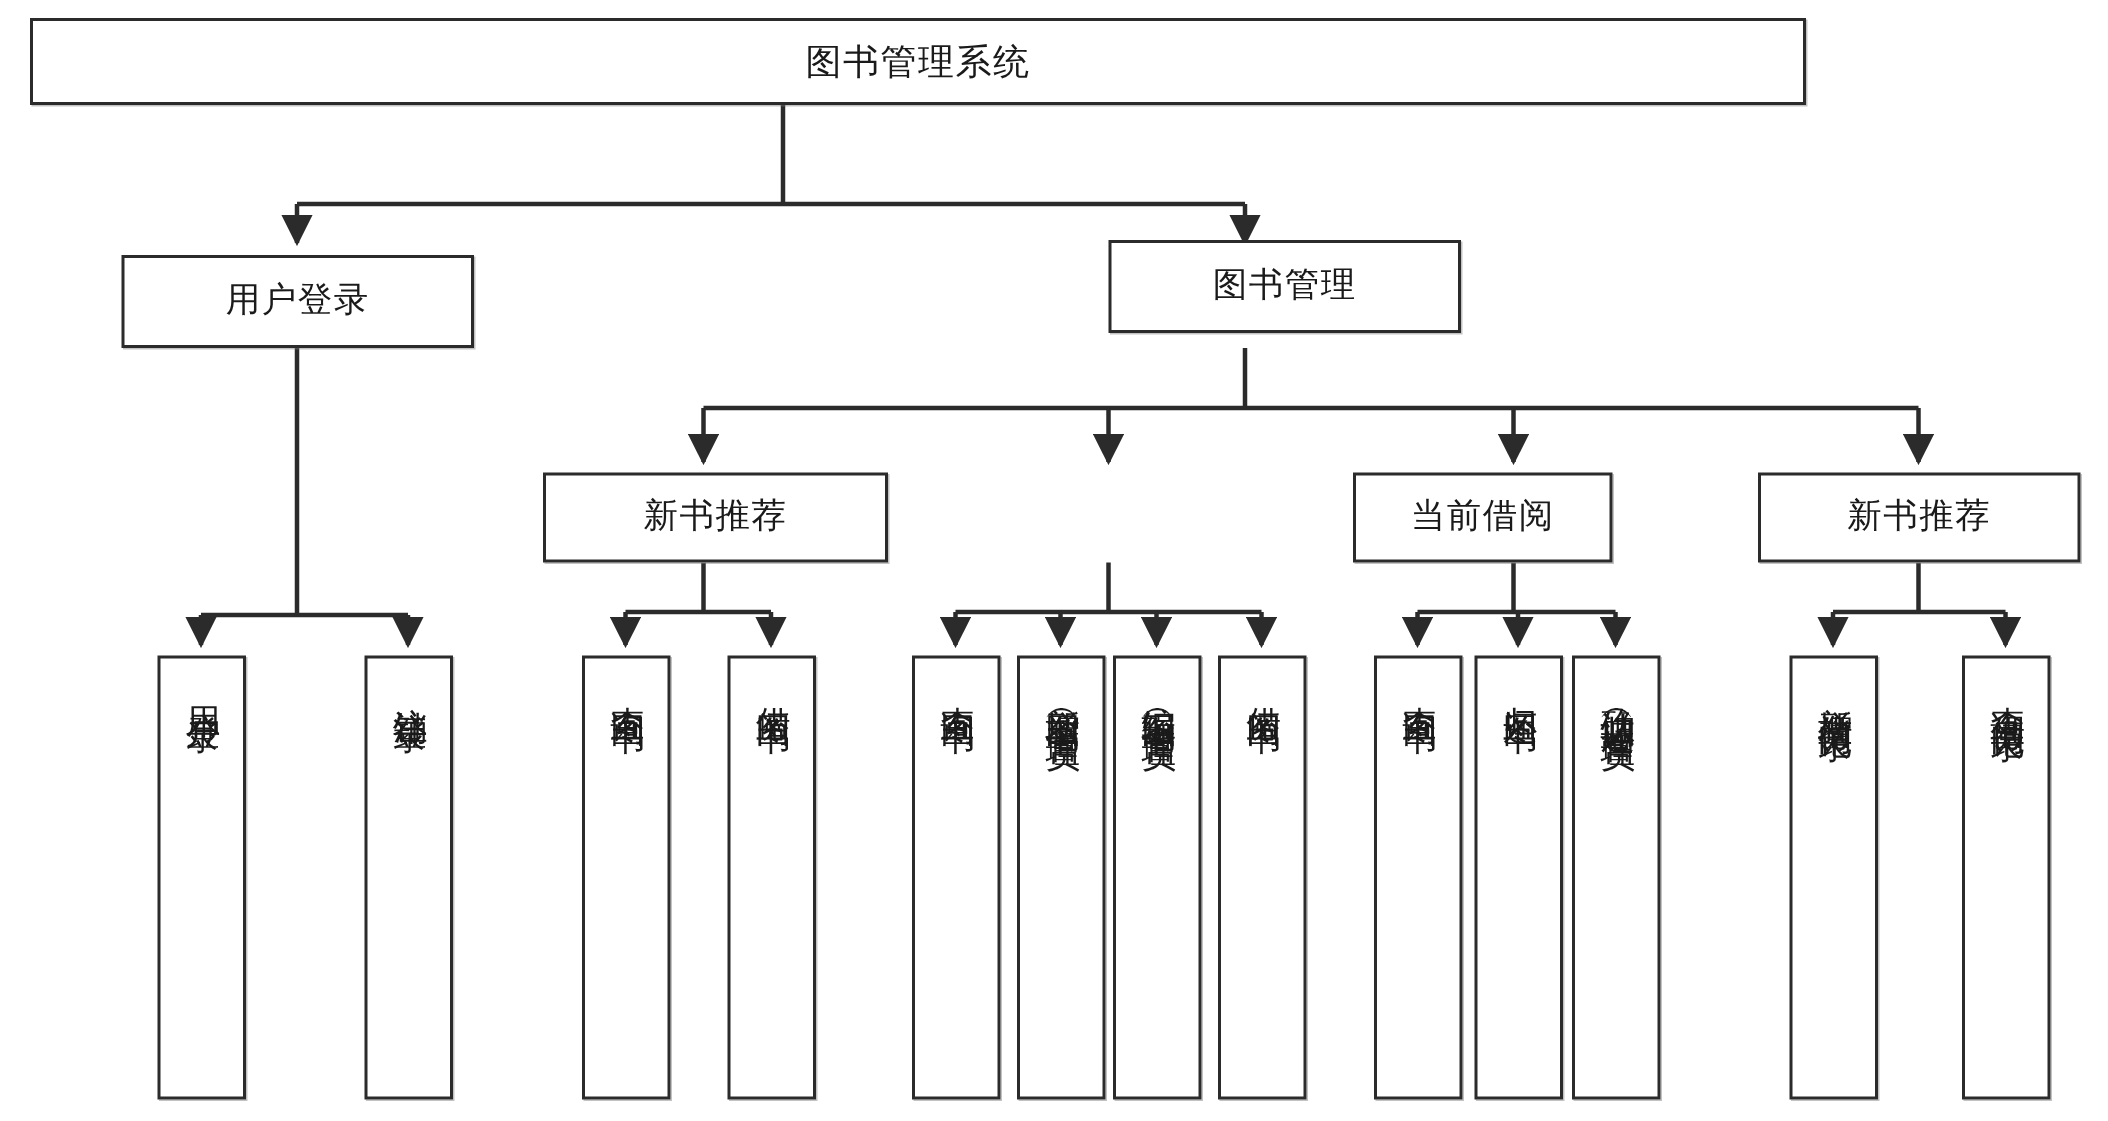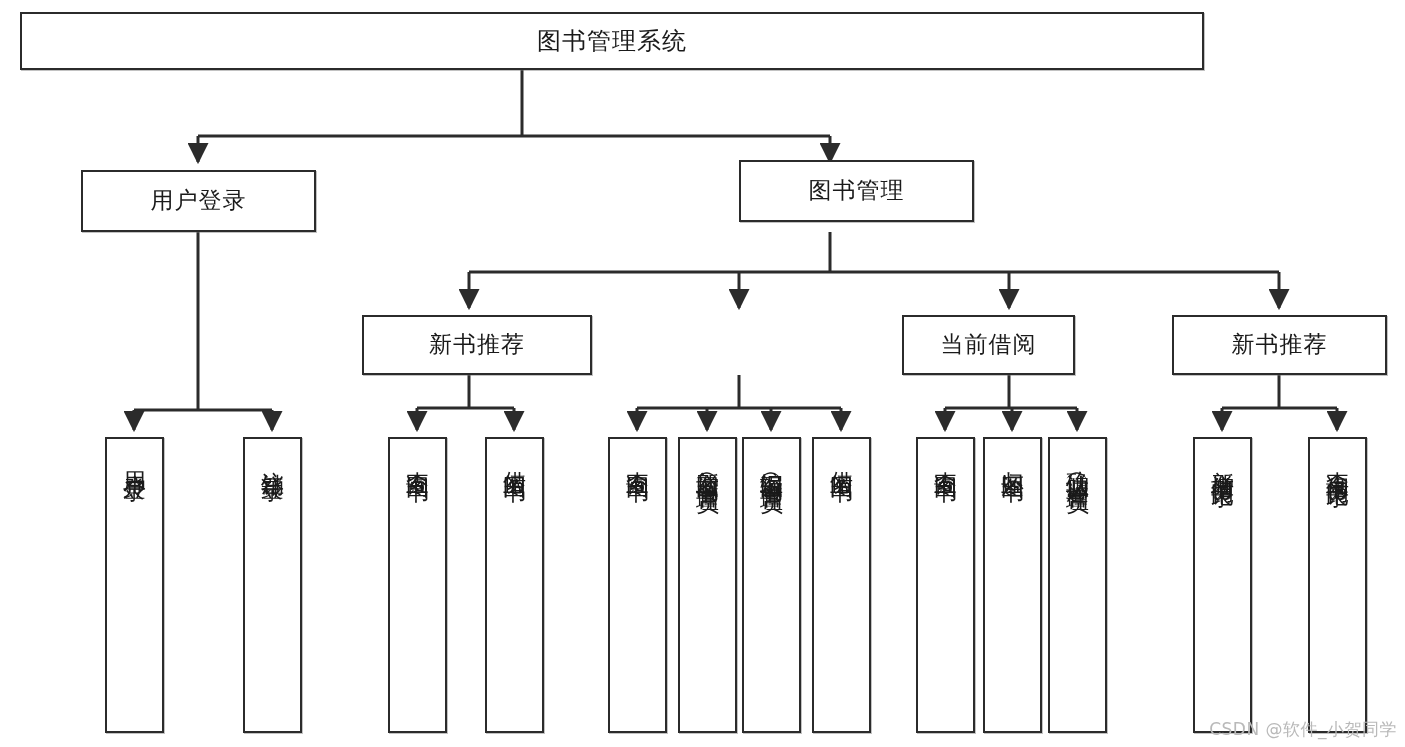--- a/index.html
+++ b/index.html
@@ -188,15 +188,14 @@
     <span class="label">确认归还（管理员）</span>
   </div>
 
   <div class="node v" style="left:1193px; top:437px; width:59px; height:296px;">
     <span class="label">新增借阅记录</span>
   </div>
   <div class="node v" style="left:1308px; top:437px; width:59px; height:296px;">
     <span class="label">查询借阅记录</span>
   </div>
 
-  <div class="watermark">CSDN @软件_小贺同学</div>
 
 </div>
 
 </body></html>

